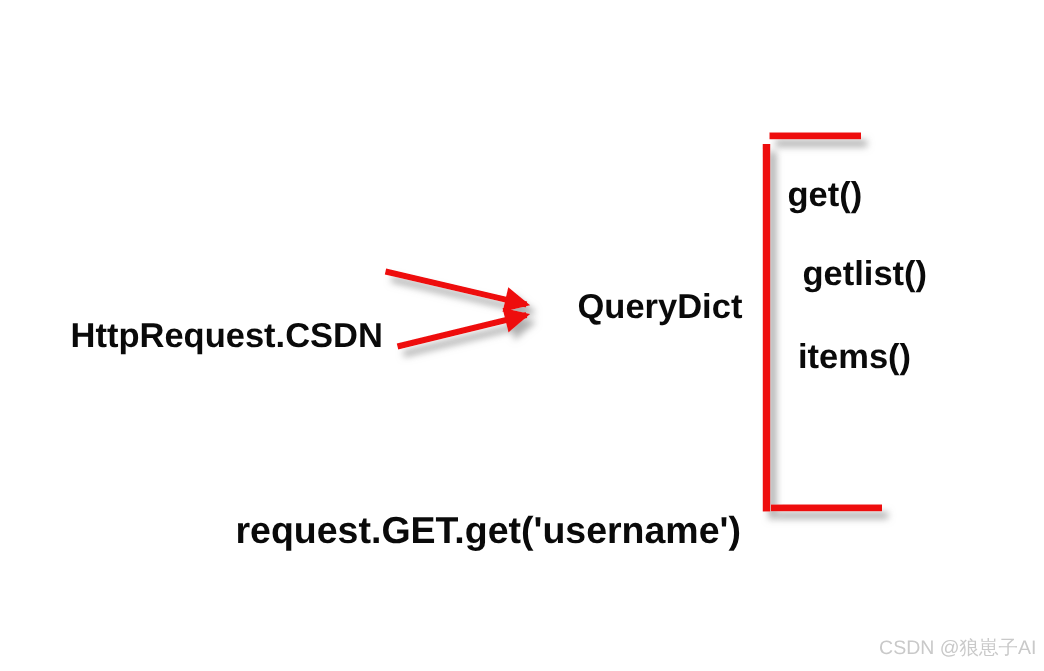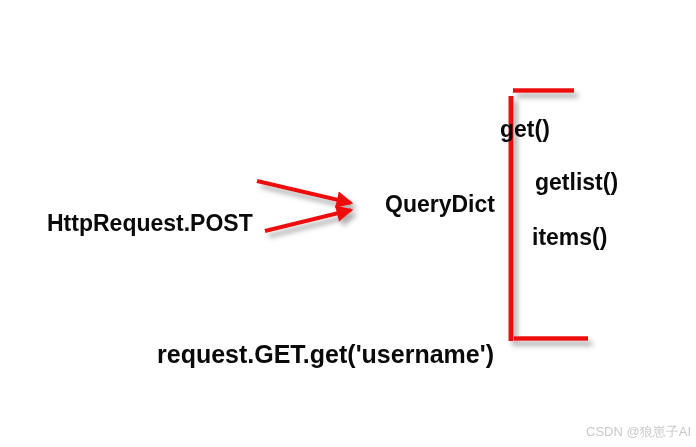--- a/index.html
+++ b/index.html
@@ -26,21 +26,21 @@
     position: absolute;
     font-weight: bold;
     font-size: 23px;
     line-height: 1.1;
     color: #0a0a0a;
     white-space: nowrap;
   }
   .lbl-source-get   { left: 47px;  top: 174px; }
   .lbl-source-post  { left: 47px;  top: 211px; }
   .lbl-target       { left: 385px; top: 192px; }
-  .lbl-method-0     { left: 500px; top: 117px; }
+  .lbl-method-0     { left: 525px; top: 117px; }
   .lbl-method-1     { left: 535px; top: 170px; }
   .lbl-method-2     { left: 532px; top: 225px; }
   .lbl-method-3     { left: 540px; top: 285px; }
   .lbl-code         { left: 157px; top: 341px; font-size: 25px; }
   .watermark {
     position: absolute;
     right: 5px;
     bottom: 6px;
     font-size: 13px;
     font-weight: normal;
@@ -66,21 +66,21 @@
     <g filter="url(#sh)" stroke="#ee0f0f" fill="none">
       <line x1="257" y1="181" x2="351" y2="203" stroke-width="4" marker-end="url(#ah)"></line>
       <line x1="265" y1="231" x2="351" y2="210" stroke-width="4" marker-end="url(#ah)"></line>
       <line x1="511" y1="96" x2="511" y2="341" stroke-width="5"></line>
       <line x1="513" y1="90.5" x2="574" y2="90.5" stroke-width="4.5"></line>
       <line x1="514" y1="338.5" x2="588" y2="338.5" stroke-width="4.5"></line>
     </g>
   </svg>
 
 
-  <div class="lbl lbl-source-post">HttpRequest.POST</div>
+  <div class="lbl lbl-source-post">HttpRequest.CSDN</div>
 
   <div class="lbl lbl-target">QueryDict</div>
 
   <div class="lbl lbl-method-0">get()</div>
 
   <div class="lbl lbl-method-1">getlist()</div>
 
   <div class="lbl lbl-method-2">items()</div>
 
 

